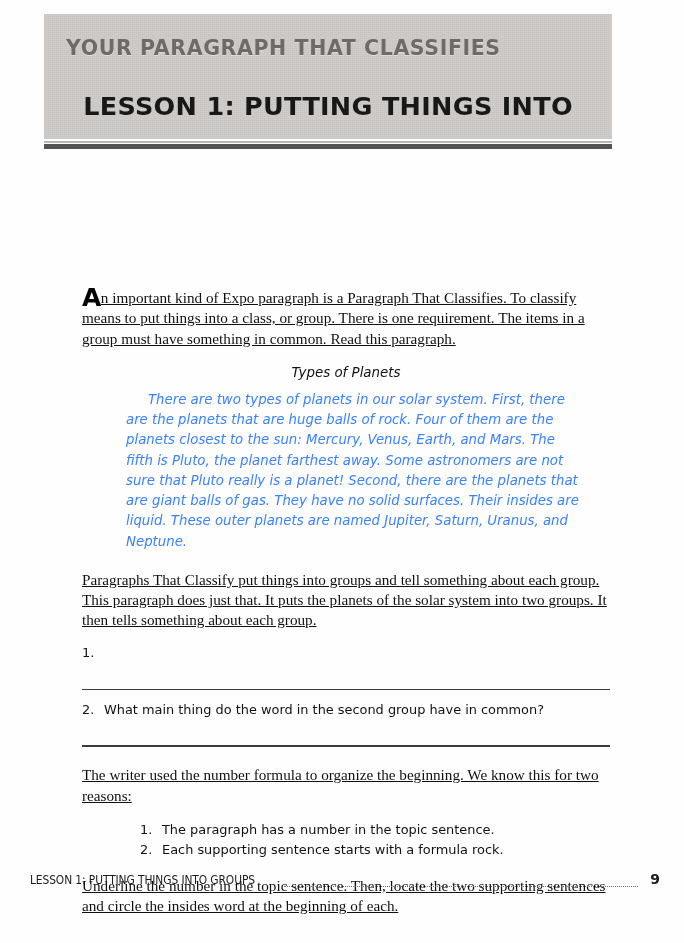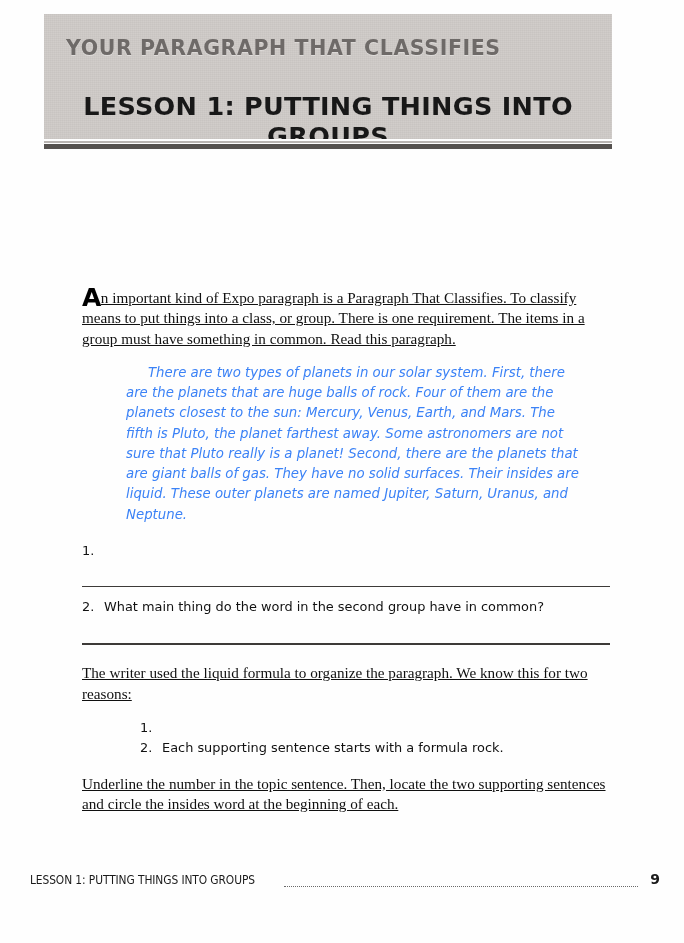--- a/index.html
+++ b/index.html
@@ -207,49 +207,51 @@
 </style>
 </head>
 <body>
 
 <div class="page">
 
   <div class="header-band">
     <div class="header-eyebrow">YOUR PARAGRAPH THAT CLASSIFIES</div>
     <div class="header-title">
       <span class="line-1">LESSON 1: PUTTING THINGS INTO</span>
-      <span class="line-2">GROUPS</span>
     </div>
   </div>
   <div class="rule-thin"></div>
   <div class="rule-thick"></div>
 
   <div class="content">
 
     <p class="body-text"><span class="dropcap">A</span><span>n important kind of Expo paragraph is a Paragraph That Classifies. To classify means to put things into a class, or group. There is one requirement. The items in a group must have something in common. Read this paragraph.</span></p>
 
+    <div class="sample-title">Types of Planets</div>
     <div class="sample-body">There are two types of planets in our solar system. First, there are the planets that are huge balls of rock. Four of them are the planets closest to the sun: Mercury, Venus, Earth, and Mars. The fifth is Pluto, the planet farthest away. Some astronomers are not sure that Pluto really is a planet! Second, there are the planets that are giant balls of gas. They have no solid surfaces. Their insides are liquid. These outer planets are named Jupiter, Saturn, Uranus, and Neptune.</div>
 
+    <p class="body-text">Paragraphs That Classify put things into groups and tell something about each group. This paragraph does just that. It puts the planets of the solar system into two groups. It then tells something about each group.</p>
 
     <div class="question">
       <span class="q-num">1.</span>
     </div>
     <div class="answer-rule"></div>
 
     <div class="question">
       <span class="q-num">2.</span>
       <span>What main thing do the word in the second group have in common?</span>
     </div>
     <div class="section-rule"></div>
 
-    <p class="body-text" style="margin-top:18px;">The writer used the liquid formula to organize the paragraph. We know this for two reasons:</p>
+    <p class="body-text" style="margin-top:18px;">The writer used the number formula to organize the beginning. We know this for two reasons:</p>
 
     <ul class="reasons">
       <li>
         <span class="r-num">1.</span>
+        <span>The paragraph has a number in the topic sentence.</span>
       </li>
       <li>
         <span class="r-num">2.</span>
         <span>Each supporting sentence starts with a formula rock.</span>
       </li>
     </ul>
 
     <p class="body-text" style="margin-top:16px;">Underline the number in the topic sentence. Then, locate the two supporting sentences and circle the insides word at the beginning of each.</p>
 
   </div>

